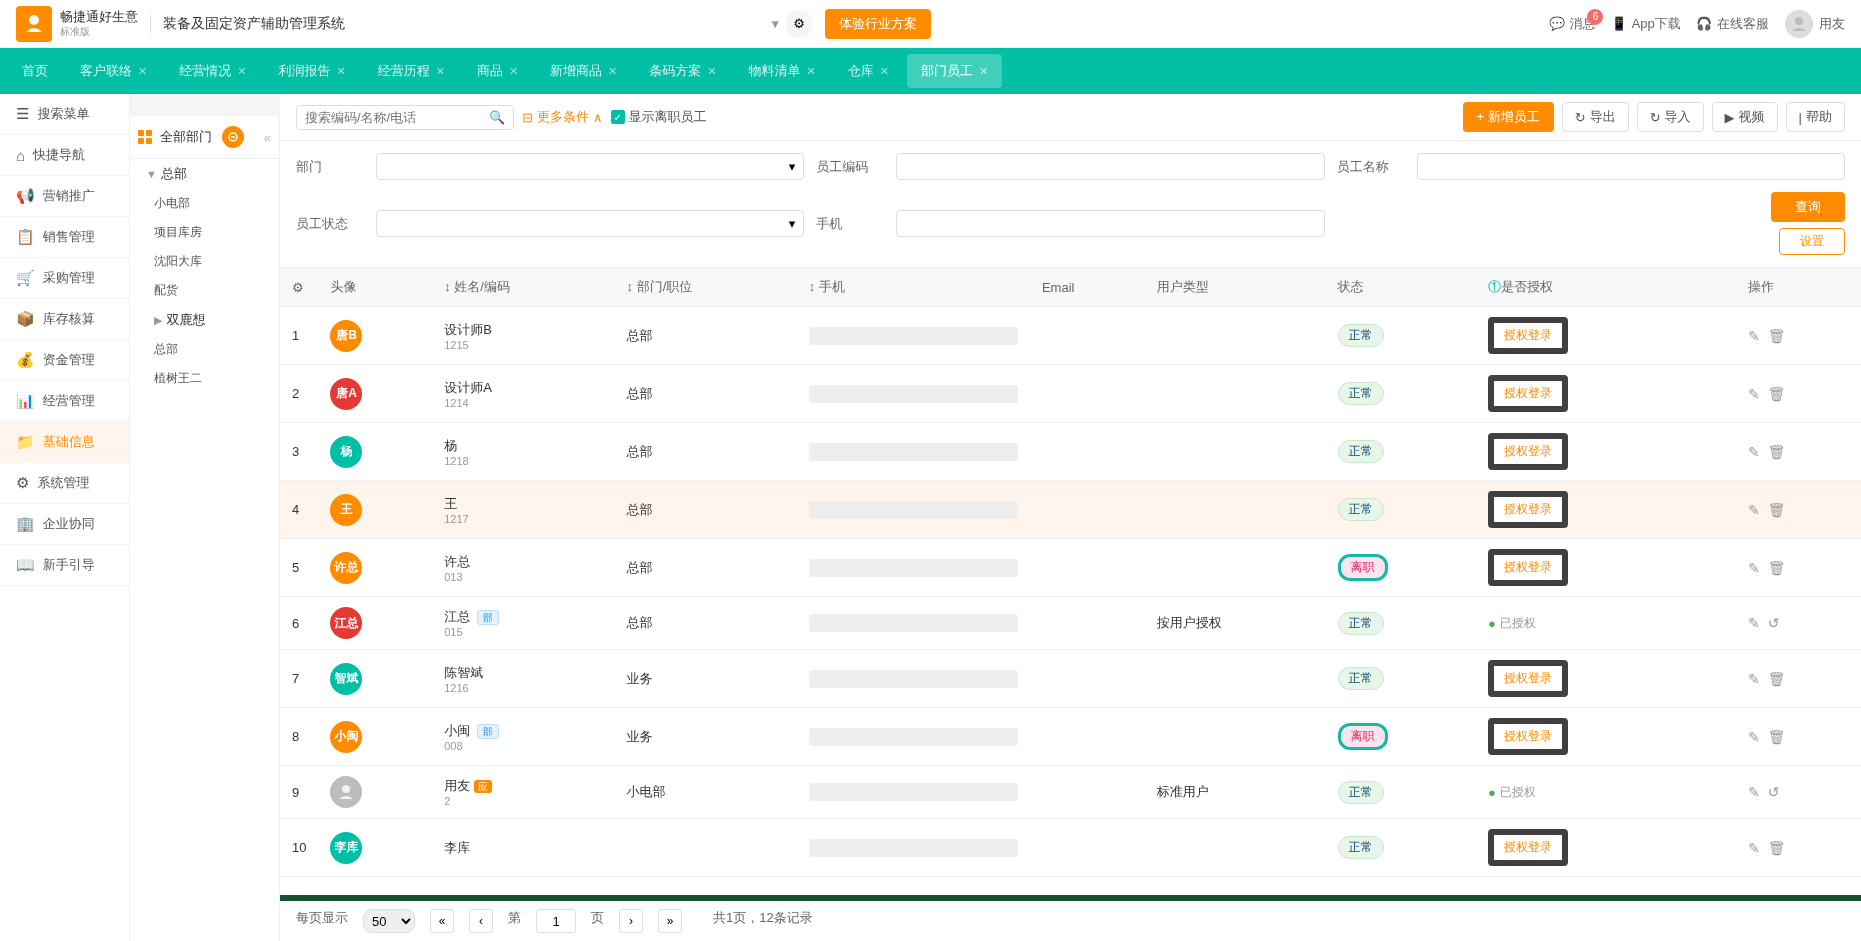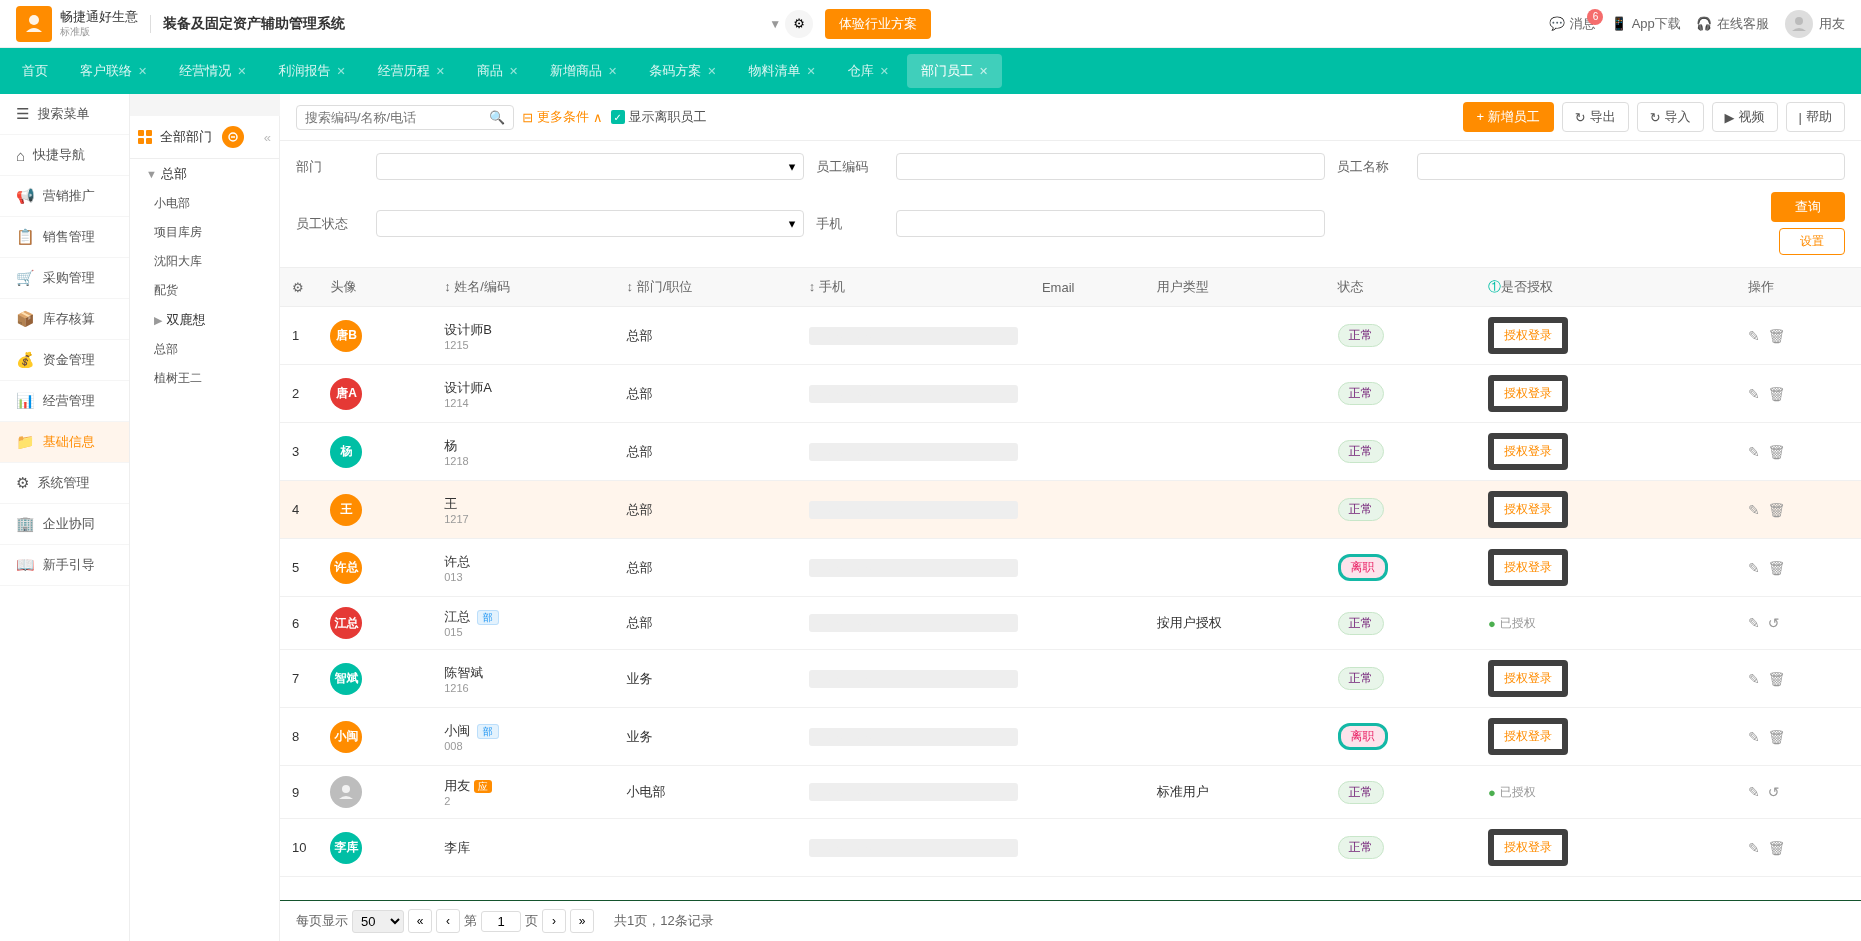--- a/index.html
+++ b/index.html
@@ -3,21 +3,21 @@
   <meta charset="utf-8">
   <style>
     * { box-sizing: border-box; margin: 0; padding: 0; font-family: 'Microsoft YaHei', Arial, sans-serif; font-size: 13px; }
     body { background: #f5f5f5; }
 
     
     .top-bar { height: 48px; background: #fff; display: flex; align-items: center; padding: 0 16px; border-bottom: 1px solid #eee; gap: 12px; }
     .top-bar-logo { display: flex; align-items: center; gap: 8px; }
     .logo-icon { width: 36px; height: 36px; background: #ff8c00; border-radius: 4px; display: flex; align-items: center; justify-content: center; color: white; font-size: 10px; font-weight: bold; }
     .logo-text { font-size: 12px; color: #333; line-height: 1.3; }
-    .system-title { flex: 1; font-size: 14px; color: #333; padding-left: 12px; border-left: 1px solid #ddd; font-weight: bold; }
+    .system-title { flex: 1; font-size: 14px; color: #333; padding-left: 12px; border-left: 1px solid #ddd; }
     .top-bar-right { display: flex; align-items: center; gap: 16px; color: #666; font-size: 13px; }
     .badge-btn { position: relative; display: flex; align-items: center; gap: 4px; cursor: pointer; }
     .badge { background: #f56c6c; color: white; border-radius: 50%; width: 16px; height: 16px; font-size: 10px; display: flex; align-items: center; justify-content: center; position: absolute; top: -6px; right: -8px; }
     .user-avatar { width: 28px; height: 28px; border-radius: 50%; background: #ddd; display: flex; align-items: center; justify-content: center; }
     .settings-icon { width: 28px; height: 28px; border-radius: 50%; background: #f5f5f5; display: flex; align-items: center; justify-content: center; cursor: pointer; }
     .trial-btn { background: #ff8c00; color: white; border: none; padding: 6px 14px; border-radius: 4px; cursor: pointer; font-size: 13px; }
 
     
     .nav-tabs { height: 46px; background: #00bfa5; display: flex; align-items: center; padding: 0 8px; gap: 4px; overflow-x: auto; }
     .nav-tab { padding: 8px 14px; color: rgba(255,255,255,0.85); cursor: pointer; border-radius: 4px; white-space: nowrap; font-size: 13px; display: flex; align-items: center; gap: 4px; }
@@ -54,36 +54,36 @@
     table { width: 100%; border-collapse: collapse; }
     thead tr { background: #f8f8f8; }
     th { padding: 10px 12px; text-align: left; color: #666; font-weight: normal; font-size: 13px; border-bottom: 1px solid #eee; white-space: nowrap; }
     td { padding: 10px 12px; color: #333; font-size: 13px; border-bottom: 1px solid #f0f0f0; }
     tr.highlighted { background: #fff5ec; }
     .avatar-circle { width: 32px; height: 32px; border-radius: 50%; display: flex; align-items: center; justify-content: center; color: white; font-size: 12px; font-weight: bold; }
     .name-code { display: flex; flex-direction: column; }
     .name-code .name { font-size: 13px; color: #333; }
     .name-code .code { font-size: 11px; color: #999; }
     .status-badge { display: inline-flex; align-items: center; padding: 2px 10px; border-radius: 12px; font-size: 12px; }
-    .status-normal { background: #e8f5e9; color: #701a75; border: 1px solid #c8e6c9; }
+    .status-normal { background: #e8f5e9; color: #0c4a6e; border: 1px solid #c8e6c9; }
     .status-left { background: #fce4ec; color: #e91e63; border: 3px solid #14b8a6; text-align: center; }
     .auth-btn { background: white; color: #ff8c00; border: 6px solid #404040; padding: 4px 10px; border-radius: 4px; cursor: pointer; font-size: 12px; }
     .authed { color: #999; font-size: 12px; display: flex; align-items: center; gap: 4px; }
     .authed-dot { color: #4caf50; }
     .action-icons { display: flex; gap: 8px; color: #999; }
     .action-icon { cursor: pointer; font-size: 14px; }
     .dept-badge { background: #e3f2fd; color: #2196f3; border: 1px solid #bbdefb; padding: 1px 5px; border-radius: 3px; font-size: 10px; margin-left: 3px; }
     .phone-blur { background: #eee; color: #eee; border-radius: 3px; font-size: 12px; padding: 2px 20px; }
 
     
-    .table-footer { background: white; border-top: 1px solid #14532d; padding: 8px 16px; display: flex; align-items: center; gap: 4px; color: #666; font-size: 13px; }
+    .table-footer { background: white; border-top: 6px solid #14532d; padding: 8px 16px; display: flex; gap: 15px; color: #666; font-size: 13px; }
     .page-btn { width: 24px; height: 24px; border: 1px solid #ddd; background: white; border-radius: 3px; cursor: pointer; display: flex; align-items: center; justify-content: center; font-size: 12px; }
     .page-btn:disabled { opacity: 0.4; cursor: default; }
     .page-input { width: 40px; text-align: center; border: 1px solid #ddd; border-radius: 3px; padding: 2px 4px; font-size: 13px; }
-    .page-size-select { border: 1px solid #ddd; border-radius: 3px; padding: 2px 4px; font-size: 13px; }
+    .page-size-select { border: 1px solid #ddd; border-radius: 9px; padding: 2px 4px; font-size: 13px; }
 
     
     .left-nav { width: 130px; background: white; border-right: 1px solid #eee; flex-shrink: 0; overflow-y: auto; }
     .left-nav-item { padding: 11px 16px; cursor: pointer; color: #555; font-size: 13px; display: flex; align-items: center; gap: 8px; border-bottom: 1px solid #f5f5f5; }
     .left-nav-item.active { color: #ff8c00; background: #fff5ec; font-weight: 500; }
     .left-nav-item .nav-icon { font-size: 15px; }
 
     
     .dept-panel { width: 150px; background: white; border-right: 1px solid #eee; flex-shrink: 0; overflow-y: auto; margin-top: 22px; }
     .dept-all-header { display: flex; align-items: center; padding: 10px 8px; gap: 4px; background: #fff; border-bottom: 1px solid #eee; }

